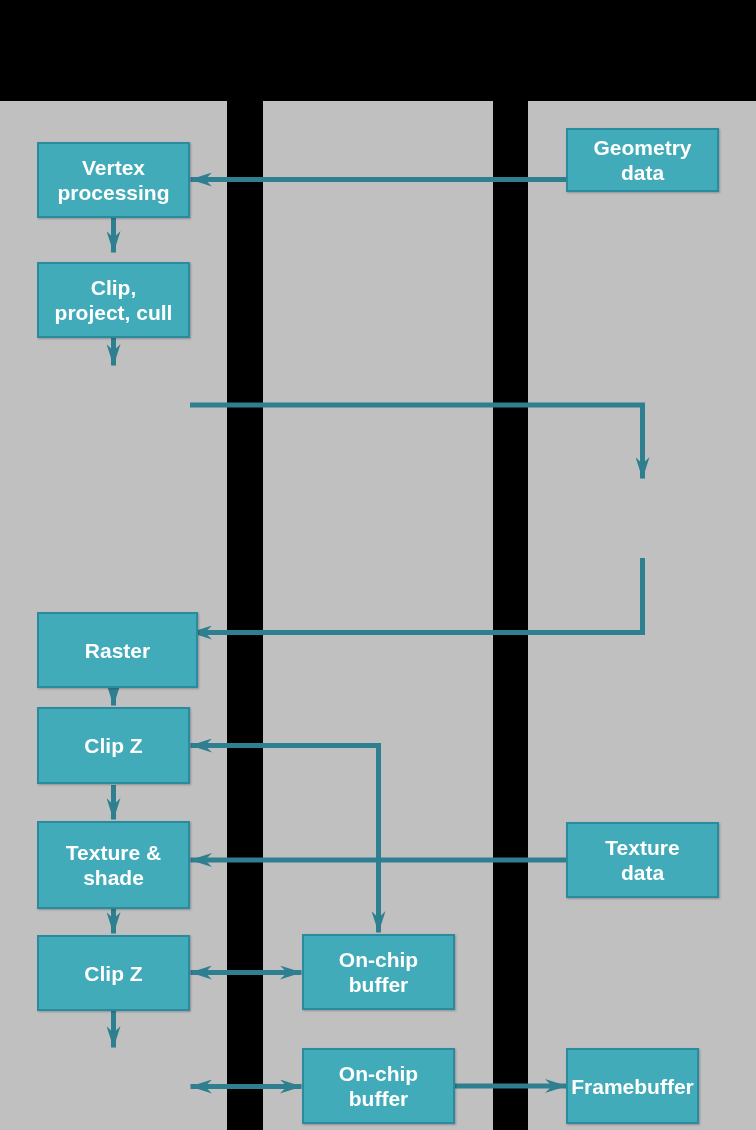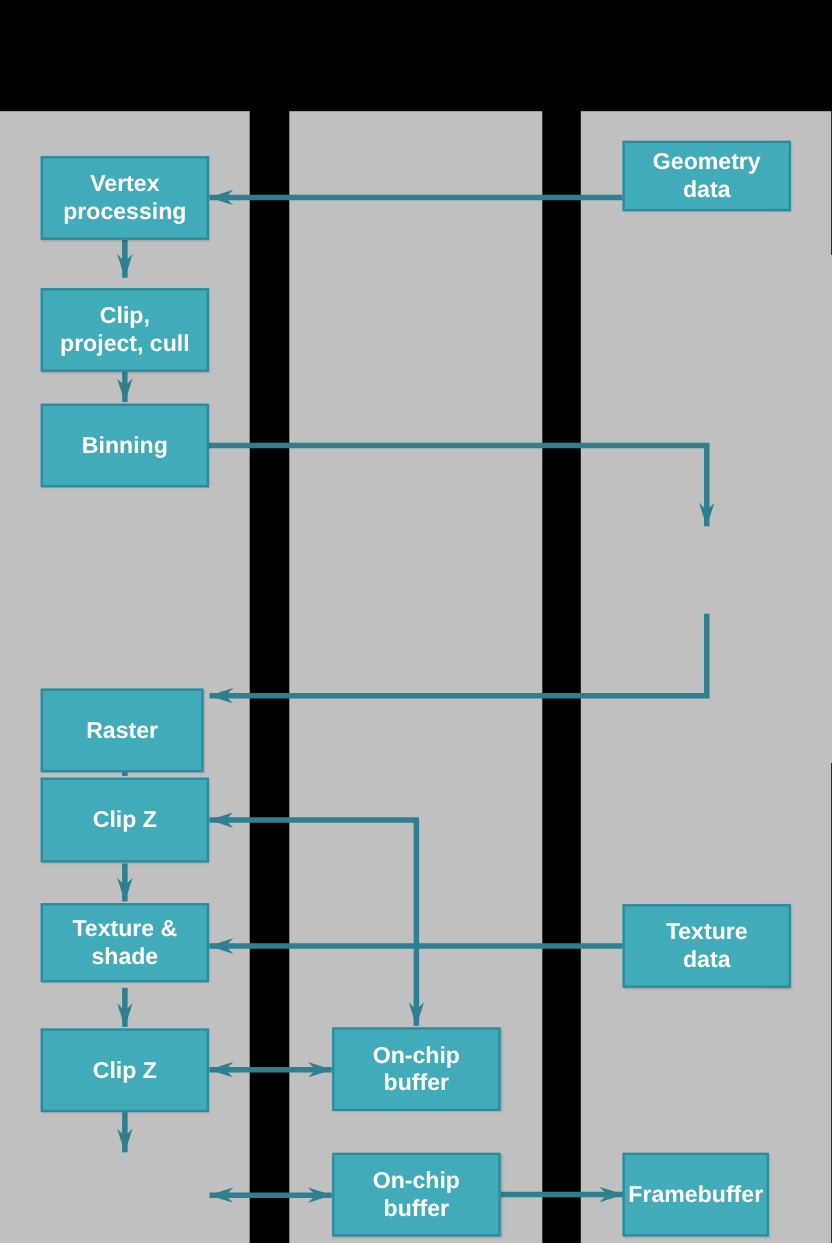--- a/index.html
+++ b/index.html
@@ -58,30 +58,27 @@
   </svg>
 
   <div class="node" style="left:37px;top:110px;width:153px;height:76px">
     <span>Vertex
 processing</span>
   </div>
   <div class="node" style="left:37px;top:230px;width:153px;height:76px">
     <span>Clip,
 project, cull</span>
   </div>
-  <div class="node" style="left:37px;top:335px;width:153px;height:76px">
-    <span>Binning</span>
-  </div>
-  <div class="node" style="left:37px;top:594px;width:148px;height:76px">
+  <div class="node" style="left:37px;top:580px;width:161px;height:76px">
     <span>Raster</span>
   </div>
   <div class="node" style="left:37px;top:675px;width:153px;height:77px">
     <span>Clip Z</span>
   </div>
-  <div class="node" style="left:37px;top:789px;width:153px;height:72px">
+  <div class="node" style="left:37px;top:789px;width:153px;height:88px">
     <span>Texture &amp;
 shade</span>
   </div>
   <div class="node" style="left:37px;top:903px;width:153px;height:76px">
     <span>Clip Z</span>
   </div>
 
   <div class="node" style="left:302px;top:902px;width:153px;height:76px">
     <span>On-chip
 buffer</span>

